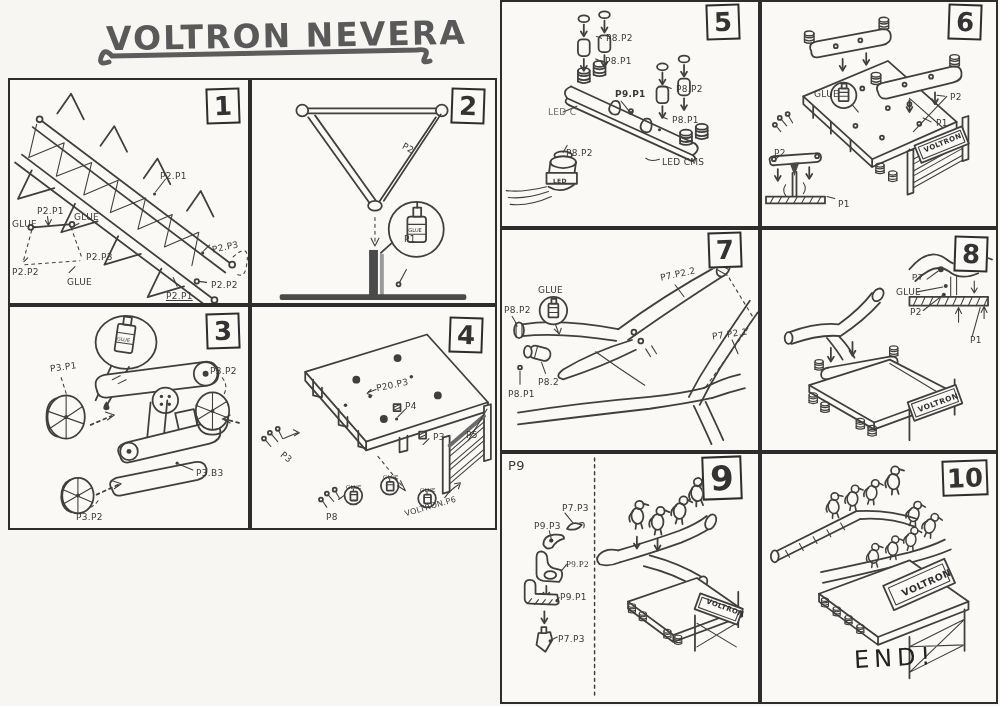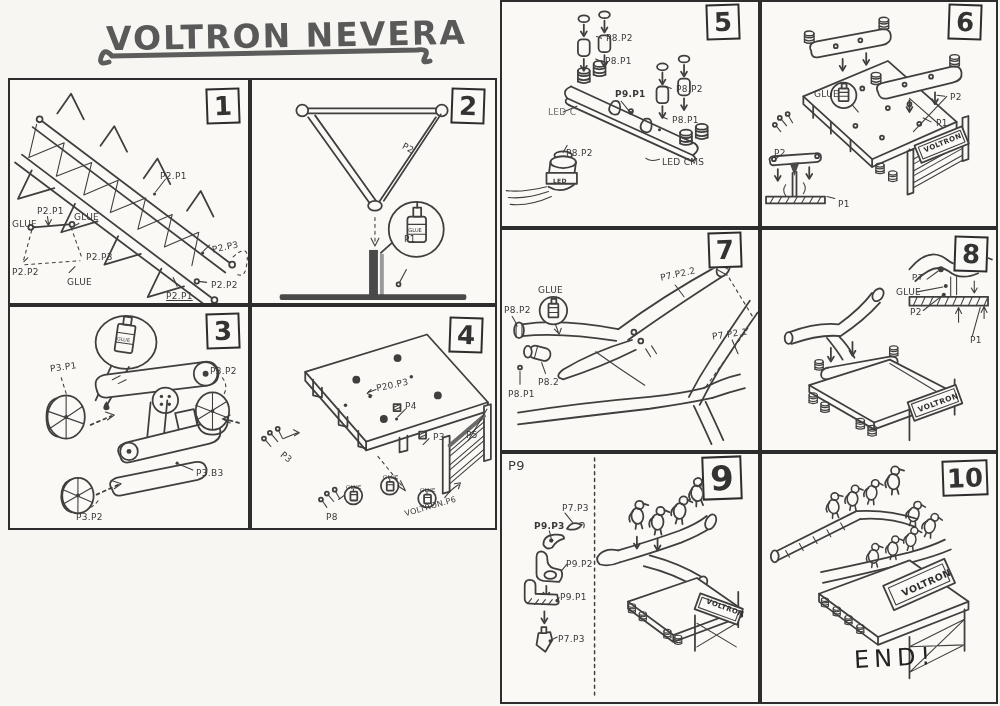--- a/index.html
+++ b/index.html
@@ -592,22 +592,22 @@
         <use href="#coil9" transform="translate(179,186) scale(0.6)"></use>
       <path d="M196,164 L196,200 M240,140 L240,176"></path>
       <path class="t1" d="M198,196 L238,172 M198,172 L238,196"></path>
       <g transform="rotate(20 220 158)">
         <rect x="197" y="149" width="46" height="17" class="w"></rect>
         <rect x="200" y="152" width="40" height="11" class="w t1"></rect>
       </g>
     </svg>
     <span class="lbl" style="left:6px;top:5px;font-size:13px;">P9</span>
     <span class="lbl" style="left:60px;top:50px;">P7.P3</span>
-    <span class="lbl" style="left:32px;top:68px;font-weight:bold;">P9.P3</span>
-    <span class="lbl" style="left:64px;top:106px;">P9.P2</span>
+    <span class="lbl" style="left:32px;top:68px;">P9.P3</span>
+    <span class="lbl" style="left:64px;top:106px;font-family:Liberation Serif, serif;">P9.P2</span>
     <span class="lbl" style="left:58px;top:139px;">P9.P1</span>
     <span class="lbl" style="left:56px;top:181px;">P7.P3</span>
     <span class="lbl" style="left:207px;top:18px;">P9</span>
     <span class="sign" style="left:203px;top:151px;font-size:7px;transform:rotate(20deg);">VOLTRON</span>
     <div class="badge" style="right:16px;top:2px;width:40px;height:44px;font-size:34px;transform:rotate(-2deg);">
         <span>9</span>
       </div>
   </div>
 
   <div class="panel" style="left:760px;top:452px;width:238px;height:252px;">

